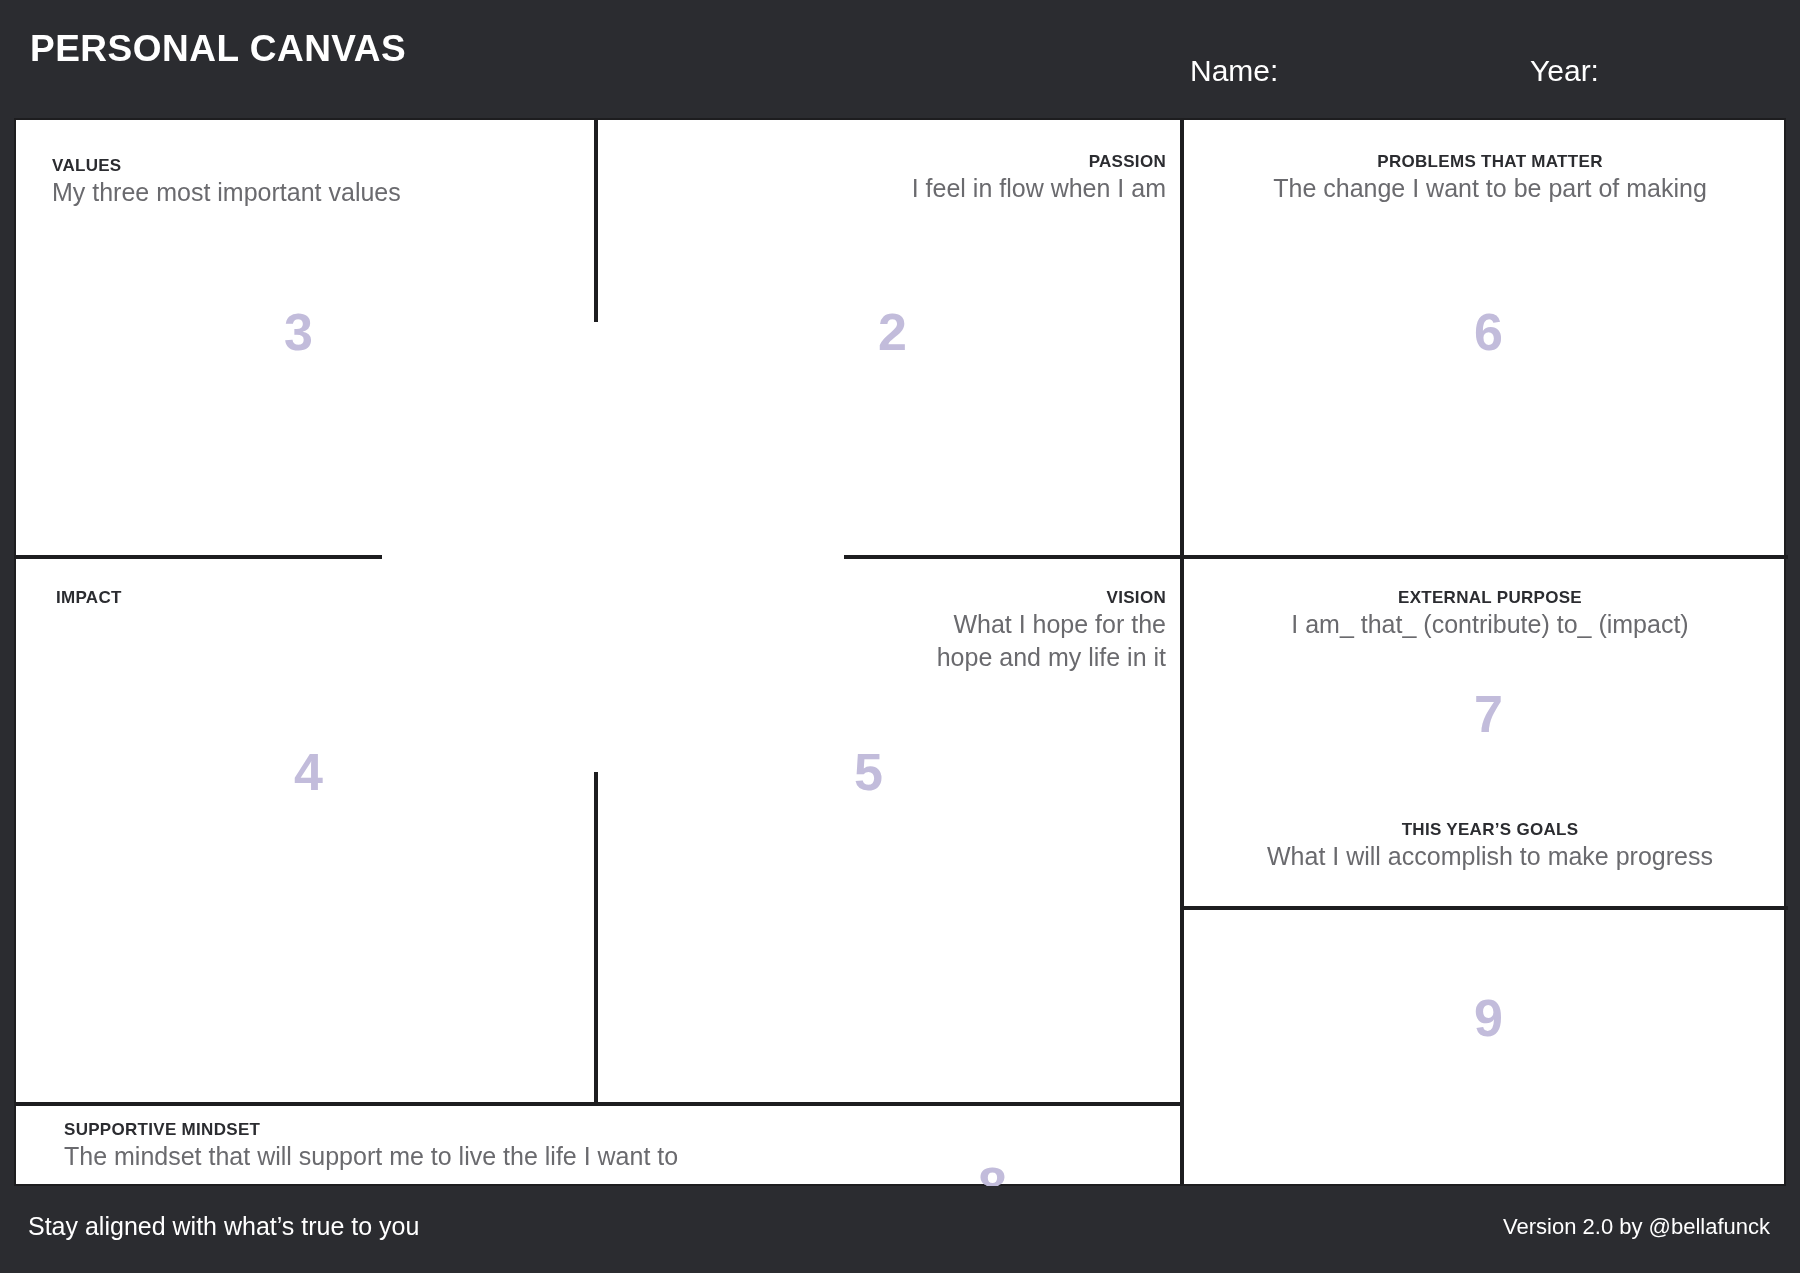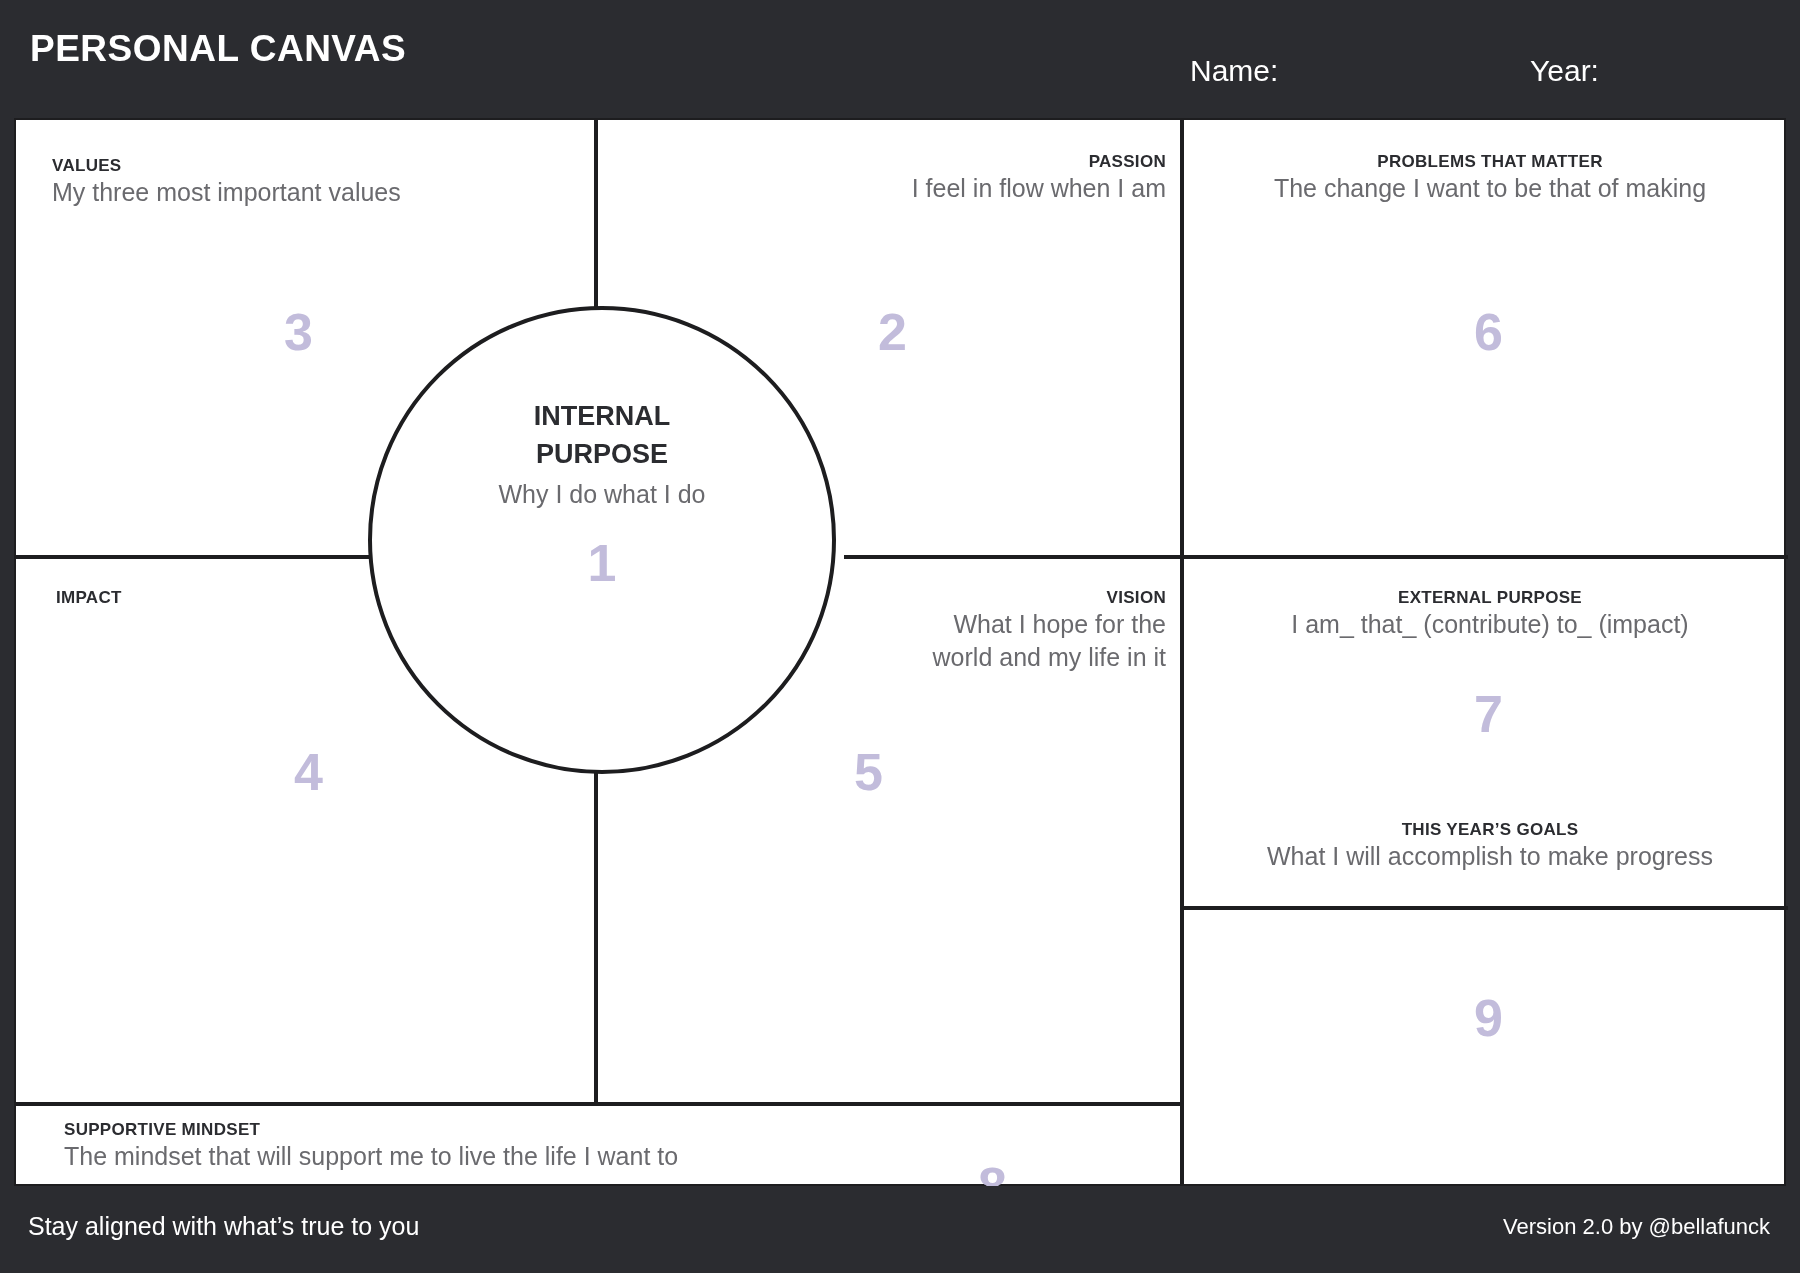--- a/index.html
+++ b/index.html
@@ -134,33 +134,33 @@
     <div class="num" id="num-3">3</div>
 
     <div class="cell align-right" id="cell-passion">
       <div class="cell-title">PASSION</div>
       <div class="cell-sub">I feel in flow when I am</div>
     </div>
     <div class="num" id="num-2">2</div>
 
     <div class="cell align-center" id="cell-problems">
       <div class="cell-title">PROBLEMS THAT MATTER</div>
-      <div class="cell-sub">The change I want to be that of making</div>
+      <div class="cell-sub">The change I want to be part of making</div>
     </div>
     <div class="num" id="num-6">6</div>
 
     <div class="cell" id="cell-impact">
       <div class="cell-title">IMPACT</div>
     </div>
     <div class="num" id="num-4">4</div>
 
     <div class="cell align-right" id="cell-vision">
       <div class="cell-title">VISION</div>
       <div class="cell-sub">What I hope for the</div>
-      <div class="cell-sub">world and my life in it</div>
+      <div class="cell-sub">hope and my life in it</div>
     </div>
     <div class="num" id="num-5">5</div>
 
     <div class="cell align-center" id="cell-external">
       <div class="cell-title">EXTERNAL PURPOSE</div>
       <div class="cell-sub">I am_ that_ (contribute) to_ (impact)</div>
     </div>
     <div class="num" id="num-7">7</div>
 
     <div class="cell align-center" id="cell-goals">
@@ -168,28 +168,20 @@
       <div class="cell-sub">What I will accomplish to make progress</div>
     </div>
     <div class="num" id="num-9">9</div>
 
     <div class="cell" id="cell-mindset">
       <div class="cell-title">SUPPORTIVE MINDSET</div>
       <div class="cell-sub">The mindset that will support me to live the life I want to</div>
     </div>
     <div class="num" id="num-8">8</div>
 
-    <div id="circle">
-      <div id="circle-title">
-        <span>INTERNAL</span><br>
-        <span>PURPOSE</span>
-      </div>
-      <div id="circle-sub">Why I do what I do</div>
-      <div id="num-1">1</div>
-    </div>
 
   </div>
 
   <div id="footer">
     <div id="footer-left">Stay aligned with what’s true to you</div>
     <div id="footer-right">Version 2.0 by @bellafunck</div>
   </div>
 
 </div>
 

